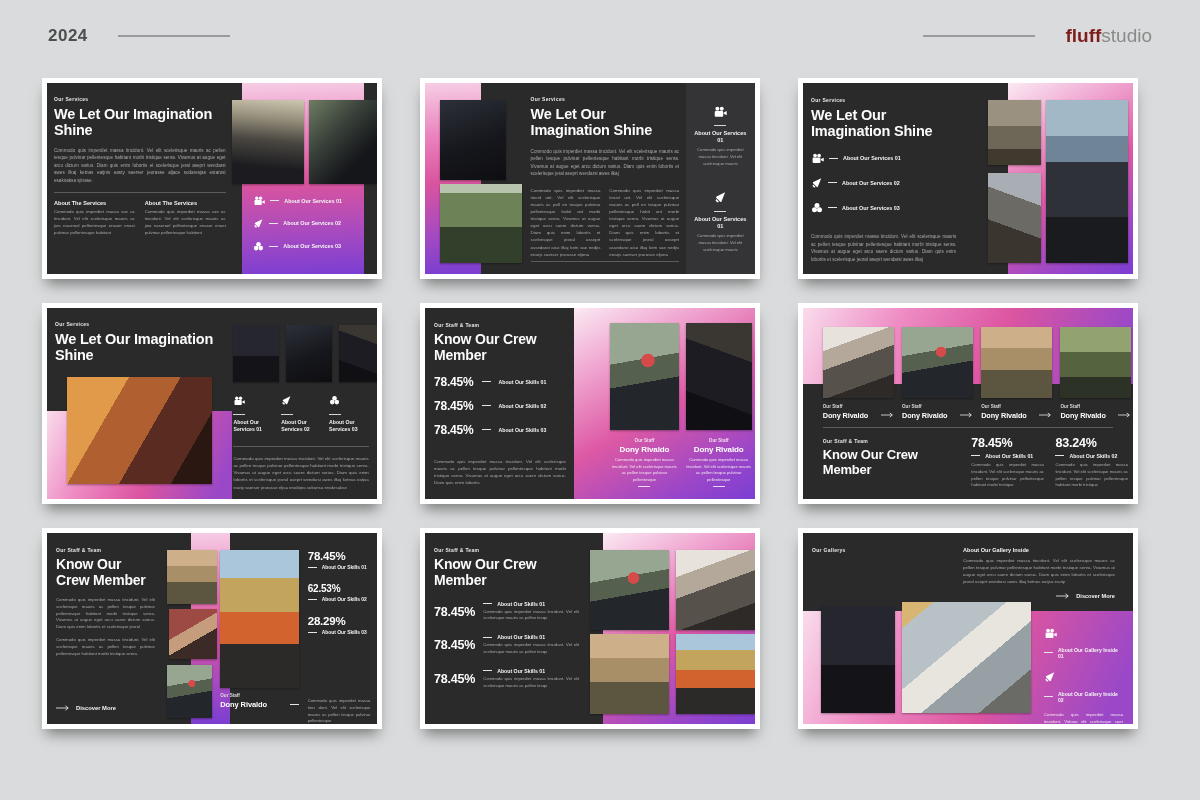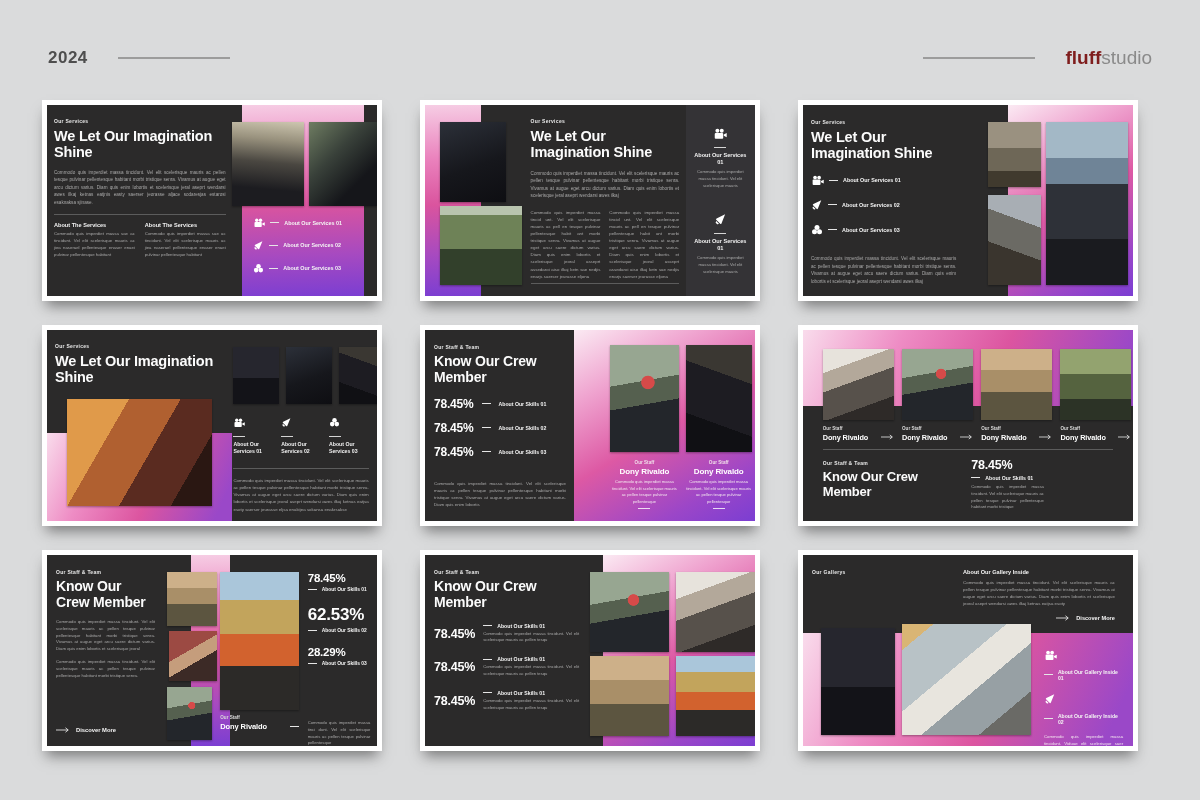--- a/index.html
+++ b/index.html
@@ -1,19 +1,19 @@
 <!DOCTYPE html>
 <html><head>
 <meta charset="utf-8">
 <style>
   html,body{margin:0;padding:0;width:1200px;height:800px;overflow:hidden;
     background:#dadbdc;font-family:"Liberation Sans",sans-serif;}
   
   .topbar{display:flex;align-items:center;justify-content:space-between;
-    padding:40px 48px 0 48px;height:36px;text-align:center;}
+    padding:18px 48px 0 48px;height:36px;text-align:center;}
   .topbar .grp{display:flex;align-items:center;gap:30px;}
   .year{font-size:17px;font-weight:700;color:#4e4e4e;letter-spacing:.5px;}
   .hline{width:112px;height:2px;background:#9c9c9c;}
   .brand{font-size:19px;color:#8a8a8a;}
   .brand b{color:#7f1d1d;font-weight:700;}
   
   .deck{display:grid;grid-template-columns:repeat(3,340px);
     grid-auto-rows:201px;column-gap:38px;row-gap:24px;margin:24px 42px 0 42px;}
   .card{background:#fff;padding:5px;box-sizing:border-box;
     box-shadow:0 9px 13px -4px rgba(40,40,40,.55);}
@@ -355,20 +355,28 @@
       <div class="h" style="font-size:13px;margin-top:4px;">Know Our Crew Member</div>
     </div>
     <div class="abs" style="left:51%;top:67%;width:22%;">
       <div class="stat">78.45%</div>
       <div class="dl" style="margin-top:3px;">
         <span class="dash"></span>
         <span class="sl" style="font-size:5.2px;">About Our Skills 01</span>
       </div>
       <div class="b" style="margin-top:3px;font-size:4.2px;">Commodo quis imperdiet massa tincidunt. Vel elit scelerisque mauris ac pellen tesque pulvinar pellentesque habitant morbi tristique</div>
     </div>
+    <div class="abs" style="left:76.5%;top:67%;width:22%;">
+      <div class="stat">83.24%</div>
+      <div class="dl" style="margin-top:3px;">
+        <span class="dash"></span>
+        <span class="sl" style="font-size:5.2px;">About Our Skills 02</span>
+      </div>
+      <div class="b" style="margin-top:3px;font-size:4.2px;">Commodo quis imperdiet massa tincidunt. Vel elit scelerisque mauris ac pellen tesque pulvinar pellentesque habitant morbi tristique</div>
+    </div>
   </div>
     </div>
 
   <div class="card">
       <div class="slide">
     <div class="abs g-v" style="left:43.5%;top:0;width:12%;height:100%;"></div>
     <div class="ph ph-desert" style="left:36.5%;top:9%;width:15%;height:28%;"></div>
     <div class="ph ph-red" style="left:37%;top:40%;width:14.5%;height:26%;"></div>
     <div class="ph ph-mask" style="left:36.5%;top:69%;width:13.5%;height:28%;"></div>
     <div class="ph ph-vine" style="left:52.5%;top:9%;width:24%;height:72%;"></div>
@@ -393,21 +401,21 @@
     </div>
     <div class="abs" style="left:79%;top:9%;width:19%;height:175px;display:flex;flex-direction:column;gap:13px;">
       <div>
         <div class="stat" style="font-size:11.5px;">78.45%</div>
         <div class="dl" style="margin-top:3px;">
           <span class="dash"></span>
           <span class="sl" style="font-size:4.9px;">About Our Skills 01</span>
         </div>
       </div>
       <div>
-        <div class="stat" style="font-size:17px;">62.53%</div>
+        <div class="stat" style="font-size:10px;">62.53%</div>
         <div class="dl" style="margin-top:3px;">
           <span class="dash"></span>
           <span class="sl" style="font-size:4.9px;">About Our Skills 02</span>
         </div>
       </div>
       <div>
         <div class="stat" style="font-size:11.5px;">28.29%</div>
         <div class="dl" style="margin-top:3px;">
           <span class="dash"></span>
           <span class="sl" style="font-size:4.9px;">About Our Skills 03</span>

